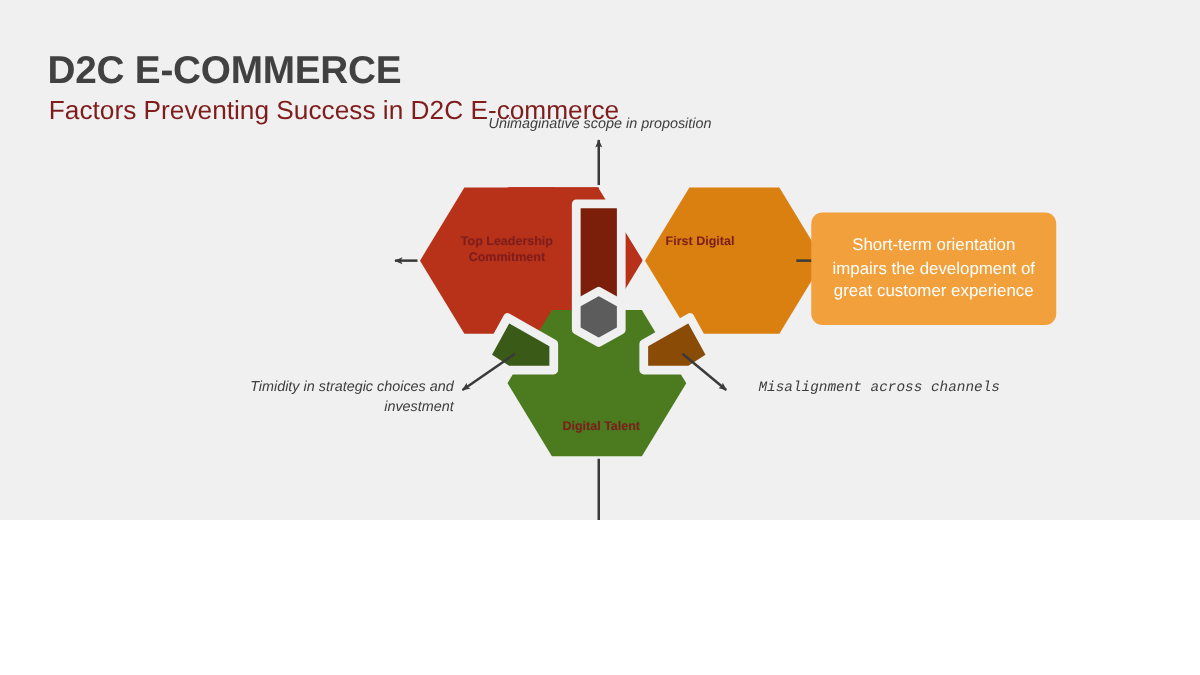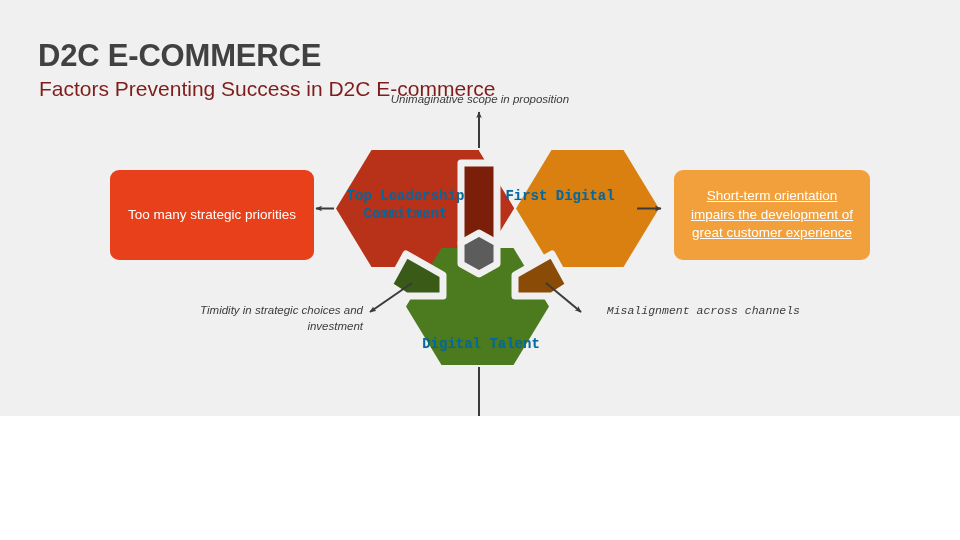--- a/index.html
+++ b/index.html
@@ -62,28 +62,27 @@
   }
   #diagram-svg {
     position: absolute;
     left: 0;
     top: 0;
   }
 
   
   .hex-label {
     position: absolute;
-    color: #0369a1;
-    font-size: 14px;
+    color: #7f1d1d;
+    font-size: 10px;
     font-weight: bold;
     text-align: center;
     line-height: 1.28;
     pointer-events: none;
     text-shadow: 0 0 1px rgba(0,0,0,0.12);
-    font-family: Liberation Mono, monospace;
   }
   #hex-label-leadership {
     left: 333px;
     top: 188px;
     width: 145px;
   }
   #hex-label-customer {
     left: 496px;
     top: 188px;
     width: 128px;
@@ -109,26 +108,25 @@
     box-sizing: border-box;
   }
   #callout-left {
     left: 110px;
     top: 170px;
     width: 204px;
     height: 90px;
     background: #e8401a;
   }
   #callout-right {
-    left: 674px;
+    left: 649px;
     top: 170px;
     width: 196px;
     height: 90px;
     background: #f2a03c;
-    text-decoration: underline;
   }
   #callout-bottom {
     left: 380px;
     top: 437px;
     width: 200px;
     height: 87px;
     background: #68b029;
   }
 
   
@@ -230,21 +228,20 @@
     </div>
 
     <div class="hex-label" id="hex-label-customer">
       <div>First Digital</div>
     </div>
 
     <div class="hex-label" id="hex-label-talent">
       <div>Digital Talent</div>
     </div>
 
-    <div class="callout" id="callout-left" style="background: rgb(232, 64, 26);">Too many strategic priorities</div>
 
     <div class="callout" id="callout-right" style="background: rgb(242, 160, 60);">Short-term orientation impairs the development of great customer experience</div>
 
 
     <div class="annotation" id="annotation-top" style="color: rgb(60, 60, 60);">Unimaginative scope in proposition</div>
 
     <div class="annotation" id="annotation-left" style="color: rgb(60, 60, 60);">Timidity in strategic choices and investment</div>
 
     <div class="annotation" id="annotation-right" style="color: rgb(60, 60, 60);">Misalignment across channels</div>
 

